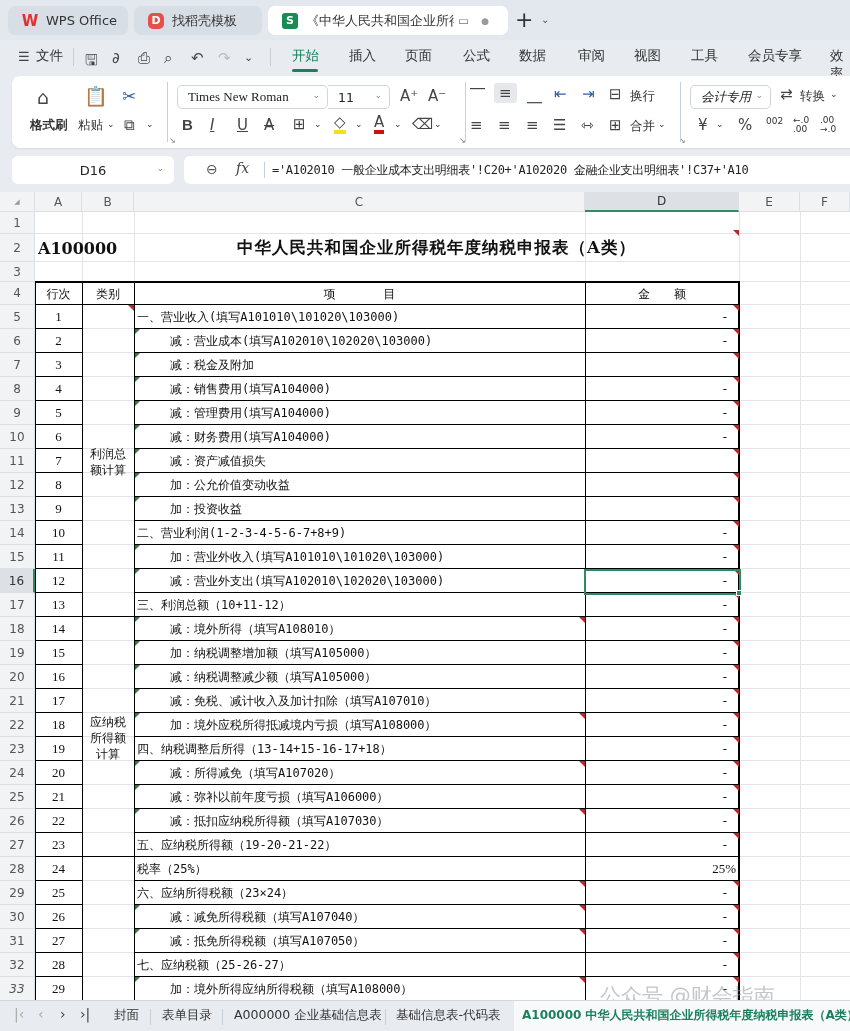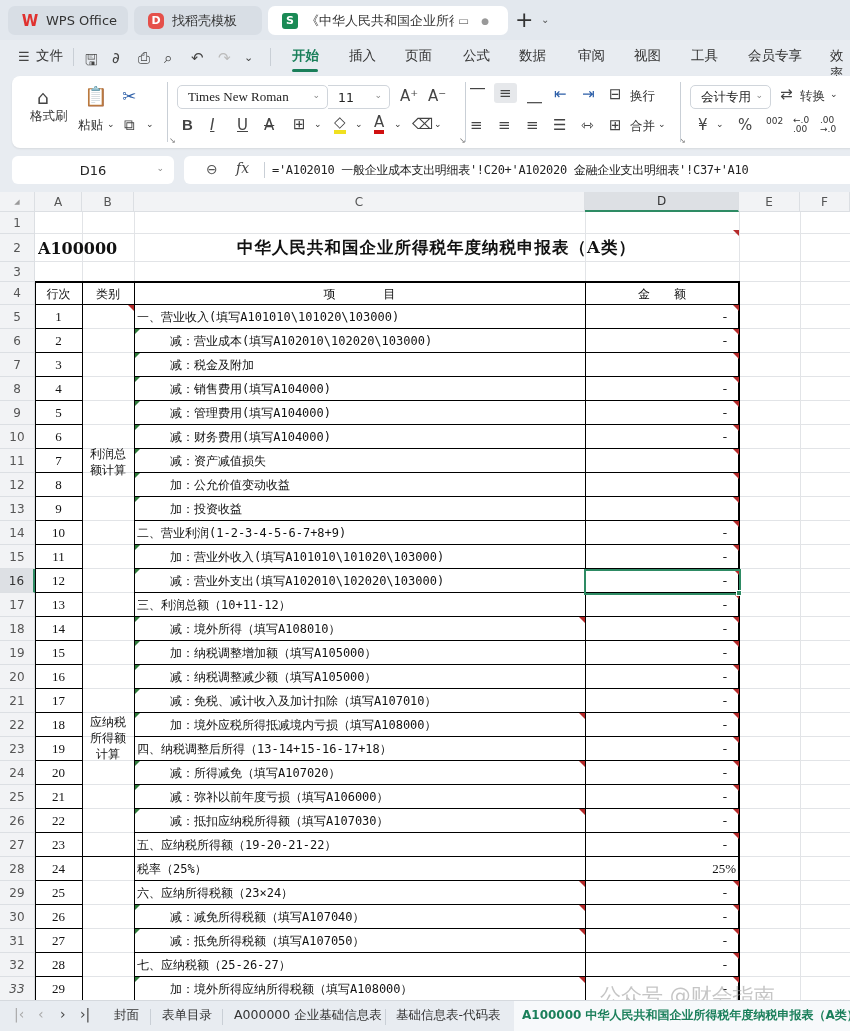--- a/index.html
+++ b/index.html
@@ -9,21 +9,21 @@
   .tabbar { position: absolute; left: 0; top: 0; width: 850px; height: 40px; background: #e3e8ee; }
   .wtab { position: absolute; top: 6px; height: 29px; border-radius: 7px; display: flex; align-items: center; font-size: 13px; color: #333; padding-left: 14px; white-space: nowrap; overflow: hidden; }
   .wtab.inactive { background: #d8dee5; }
   .wtab.active { background: #fff; }
   .wtab .ico { width: 16px; height: 16px; border-radius: 3px; margin-right: 8px; display: inline-flex; align-items: center; justify-content: center; color: #fff; font-size: 11px; font-weight: bold; flex: none; }
   .newtab { position: absolute; top: 8px; left: 515px; font-size: 22px; color: #333; line-height: 24px; }
   .newtab-chev { position: absolute; top: 14px; left: 541px; font-size: 10px; color: #555; }
   
   .menubar { position: absolute; left: 0; top: 40px; width: 850px; height: 34px; background: #e8ecf1; display: flex; align-items: center; font-size: 13.5px; }
   .menubar .mi { position: absolute; top: 7px; color: #333; }
-  .menubar .mi.active { color: #1a7f5a; font-weight: bold; }
+  .menubar .mi.active { color: #1a7f5a; font-weight: normal; }
   .menubar .underline { position: absolute; top: 29px; left: 292px; width: 26px; height: 3px; background: #1a7f5a; border-radius: 2px; }
   .qa { position: absolute; top: 9px; font-size: 15px; color: #444; }
   .vsep { position: absolute; width: 1px; background: #c9cfd6; }
   
   .ribbon { position: absolute; left: 12px; top: 76px; width: 850px; height: 72px; background: #fff; border-radius: 8px 0 0 8px; box-shadow: 0 1px 2px rgba(0,0,0,0.08); }
   .rb { position: absolute; color: #333; font-size: 12.5px; white-space: nowrap; }
   .rbicon { position: absolute; font-size: 15px; color: #444; }
   .combo { position: absolute; border: 1px solid #d0d5db; border-radius: 5px; background: #fff; font-size: 12.5px; color: #222; display: flex; align-items: center; padding-left: 10px; height: 24px; }
   .combo .chev { position: absolute; right: 7px; top: 4px; font-size: 9px; color: #888; }
   .launcher { position: absolute; font-size: 8px; color: #777; }
@@ -96,21 +96,21 @@
   <span class="mi" style="left:578px;">审阅</span>
   <span class="mi" style="left:634px;">视图</span>
   <span class="mi" style="left:691px;">工具</span>
   <span class="mi" style="left:748px;">会员专享</span>
   <span class="mi" style="left:830px;">效率</span>
   <div class="underline"></div>
 </div>
 
 <div class="ribbon">
   <span class="rbicon" style="left:25px;top:10px;font-size:19px;">⌂</span>
-  <span class="rb" style="left:18px;top:32px;">格式刷</span>
+  <span class="rb" style="left:18px;top:41px;font-weight:bold;">格式刷</span>
   <span class="rbicon" style="left:72px;top:9px;font-size:19px;">📋</span>
   <span class="rb" style="left:66px;top:41px;">粘贴</span>
   <span class="rb" style="left:95px;top:43px;font-size:9px;">⌄</span>
   <span class="rbicon" style="left:110px;top:10px;font-size:17px;color:#2d5fa8;">✂</span>
   <span class="rbicon" style="left:112px;top:40px;">⧉</span>
   <span class="rb" style="left:134px;top:43px;font-size:9px;">⌄</span>
   <span class="launcher" style="left:157px;top:60px;">↘</span>
   <div class="vsep" style="left:155px;top:6px;height:60px;"></div>
 
   <div class="combo" style="left:165px;top:9px;width:151px;">
@@ -149,21 +149,21 @@
   <span class="rbicon" style="left:486px;top:40px;">≡</span>
   <span class="rbicon" style="left:514px;top:40px;">≡</span>
   <span class="rbicon" style="left:541px;top:40px;">☰</span>
   <span class="rbicon" style="left:569px;top:40px;">⇿</span>
   <span class="rbicon" style="left:597px;top:40px;">⊞</span>
   <span class="rb" style="left:618px;top:42px;">合并</span>
   <span class="rb" style="left:646px;top:43px;font-size:9px;">⌄</span>
   <span class="launcher" style="left:667px;top:60px;">↘</span>
   <div class="vsep" style="left:668px;top:6px;height:60px;"></div>
 
-  <div class="combo" style="left:678px;top:9px;width:81px;">
+  <div class="combo" style="left:678px;top:9px;width:81px;font-style:italic;">
     <span>会计专用</span>
     <span class="chev">⌄</span>
   </div>
   <span class="rbicon" style="left:768px;top:9px;">⇄</span>
   <span class="rb" style="left:788px;top:12px;">转换</span>
   <span class="rb" style="left:818px;top:13px;font-size:9px;">⌄</span>
   <span class="rbicon" style="left:686px;top:40px;">¥</span>
   <span class="rb" style="left:704px;top:43px;font-size:9px;">⌄</span>
   <span class="rbicon" style="left:726px;top:40px;">%</span>
   <span class="rb" style="left:754px;top:40px;font-size:9px;">002</span>

